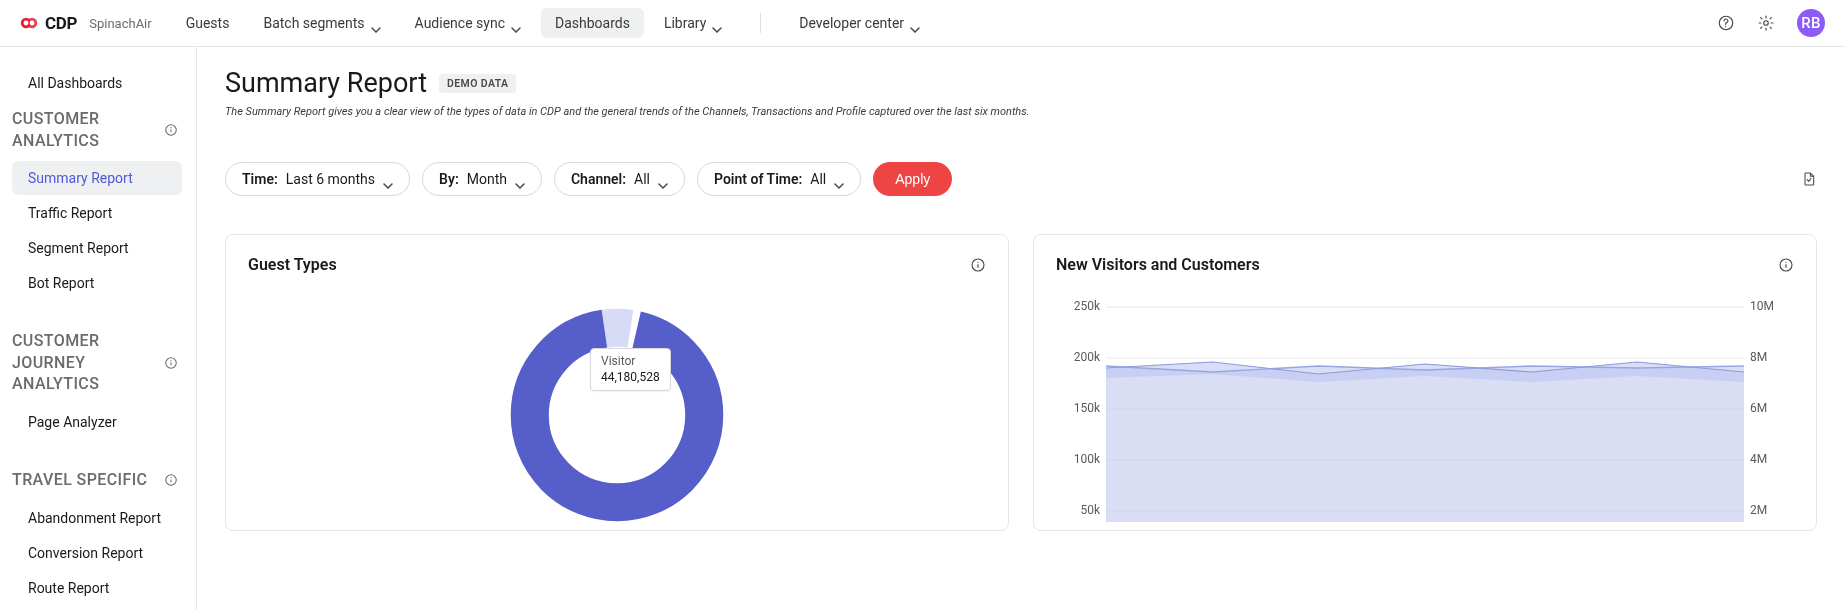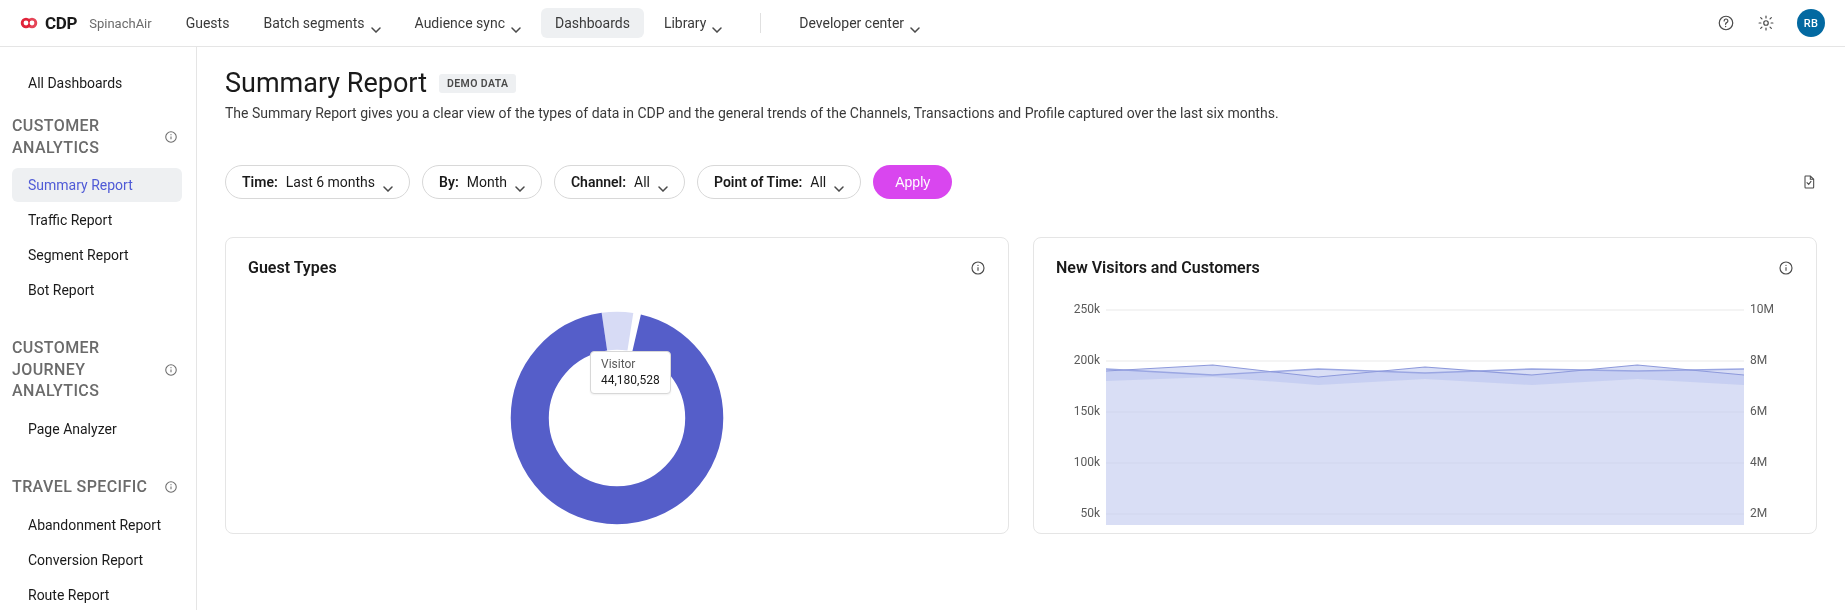--- a/index.html
+++ b/index.html
@@ -87,26 +87,26 @@
     .icon-btn {
       width: 18px;
       height: 18px;
       color: #4a4a4a;
       cursor: pointer;
     }
     .avatar {
       width: 28px;
       height: 28px;
       border-radius: 50%;
-      background: #0369a1;
+      background: #8b5cf6;
       color: #fff;
       display: flex;
       align-items: center;
       justify-content: center;
-      font-size: 11px;
+      font-size: 15px;
       font-weight: 500;
       letter-spacing: 0.3px;
       cursor: pointer;
     }
 
     
     .body-wrap {
       display: flex;
     }
     .sidebar {
@@ -115,21 +115,21 @@
       border-right: 1px solid #e5e5e5;
       padding: 20px 0 20px 12px;
       min-height: 563px;
     }
     .sidebar .all-dash {
       display: block;
       padding: 8px 12px 8px 16px;
       font-size: 14px;
       color: #1a1a1a;
       cursor: pointer;
-      margin-bottom: 12px;
+      margin-bottom: 5px;
     }
     .side-group-header {
       display: flex;
       align-items: center;
       justify-content: space-between;
       padding: 4px 18px 4px 0;
       margin-bottom: 6px;
     }
     .side-group-title {
       font-size: 16px;
@@ -182,23 +182,24 @@
     .demo-badge {
       background: #eef0f2;
       color: #4a4a4a;
       font-size: 10.5px;
       font-weight: 600;
       letter-spacing: 0.4px;
       padding: 3px 8px;
       border-radius: 3px;
     }
     .page-desc {
-      font-size: 14px;
+      font-size: 11px;
       color: #3a3a3a;
       margin-bottom: 44px;
+      font-style: italic;
     }
 
     .filters-row {
       display: flex;
       align-items: center;
       gap: 12px;
       margin-bottom: 38px;
     }
     .filter-pill {
       display: flex;
@@ -217,21 +218,21 @@
     }
     .filter-pill .f-val {
       color: #1a1a1a;
     }
     .apply-btn {
       border: none;
       border-radius: 999px;
       padding: 9px 22px;
       font-size: 14px;
       color: #fff;
-      background: #d946ef;
+      background: #ef4444;
       cursor: pointer;
     }
     .export-icon {
       margin-left: auto;
       width: 16px;
       height: 18px;
       color: #4a4a4a;
       cursor: pointer;
     }
 

